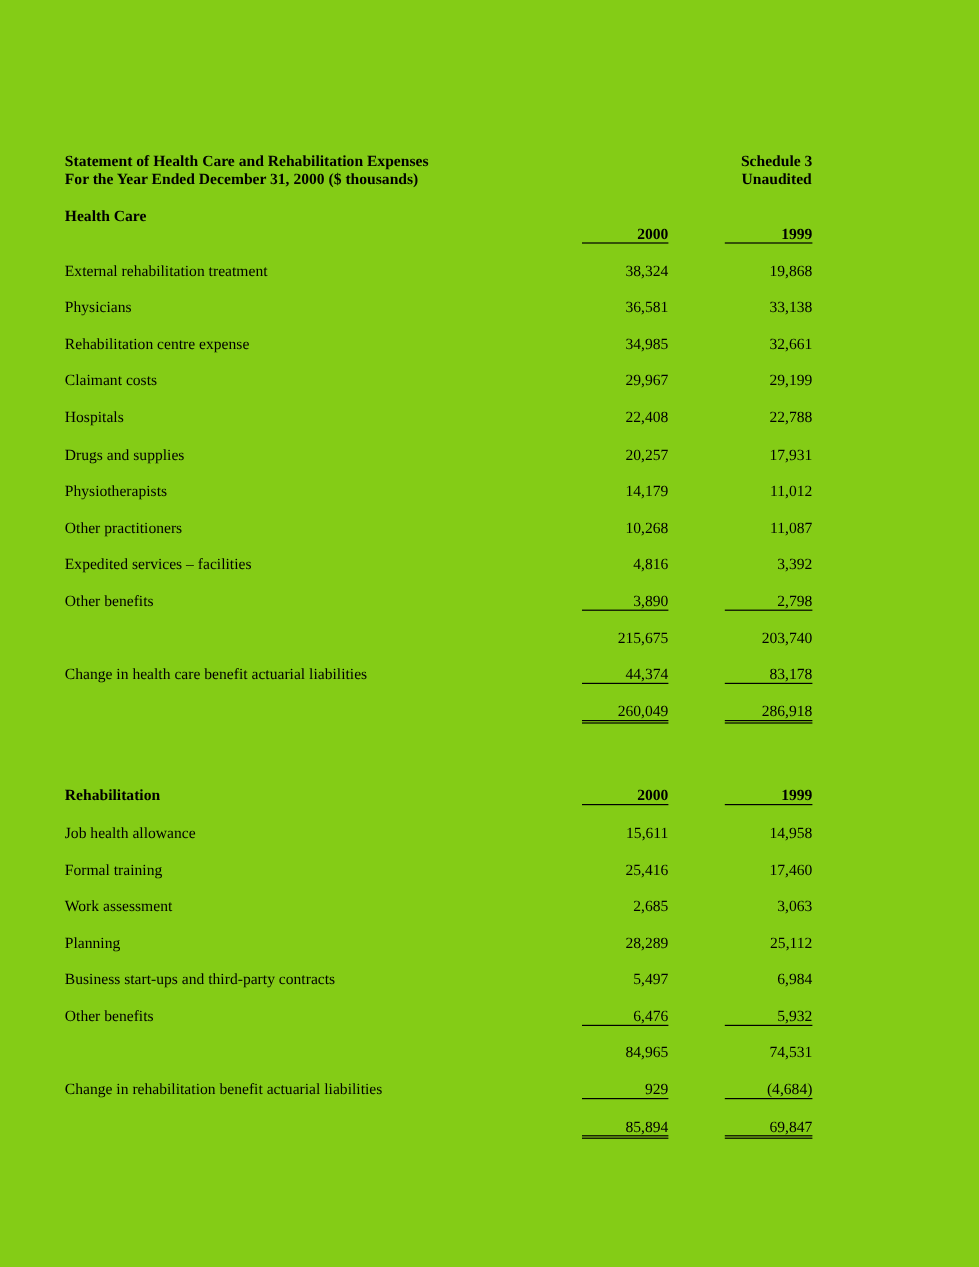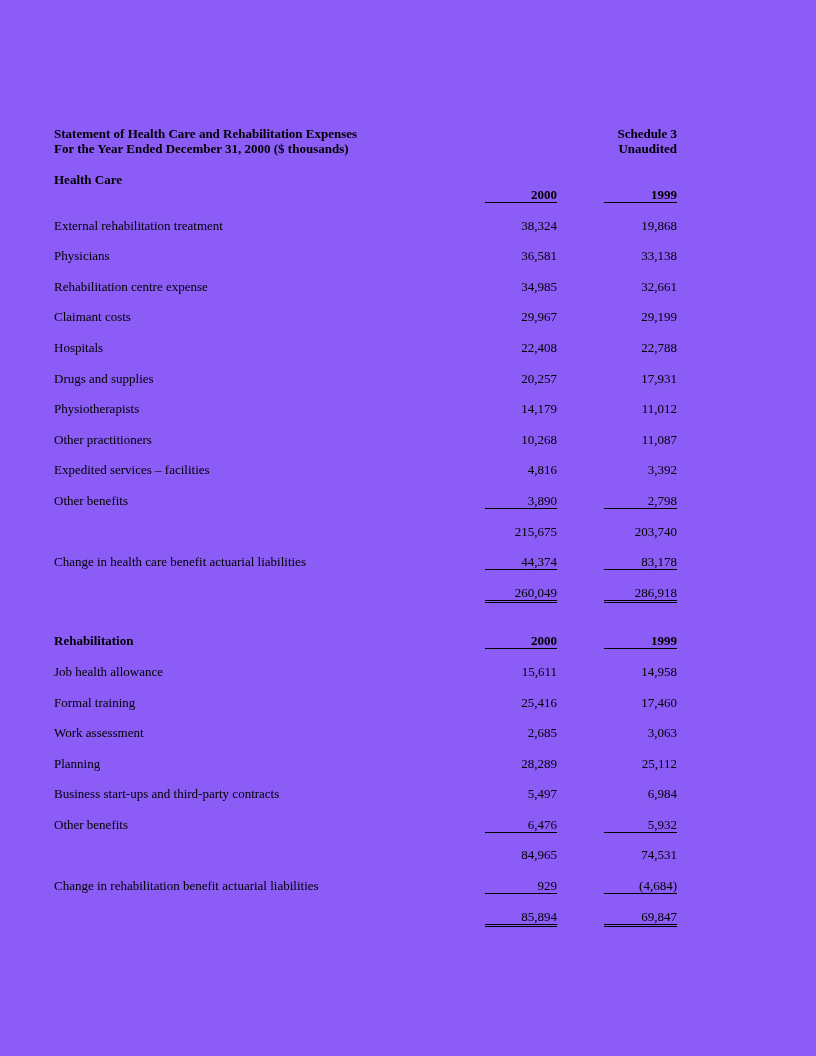--- a/index.html
+++ b/index.html
@@ -4,38 +4,38 @@
 <style>
   html, body {
     margin: 0;
     padding: 0;
     background: #ffffff;
   }
   .page {
     position: relative;
     width: 816px;
     height: 1056px;
-    background: #8b5cf6;
+    background: #84cc16;
     color: #000000;
     font-family: "Liberation Serif", "DejaVu Serif", serif;
     font-size: 13px;
     overflow: hidden;
     box-sizing: border-box;
     padding: 126px 139px 0 54px;
   }
   .doc-header {
     display: flex;
     justify-content: space-between;
     align-items: flex-start;
     font-weight: bold;
     line-height: 15px;
     margin-bottom: 16px;
   }
   .doc-header .header-right {
-    text-align: right;
+    text-align: center;
   }
   .section-title-line {
     font-weight: bold;
     line-height: 15px;
     height: 15px;
   }
   .row {
     display: flex;
     align-items: flex-start;
     height: 30.6px;
@@ -61,21 +61,21 @@
   .section-title {
     font-weight: bold;
   }
   .u1 {
     border-bottom: 1px solid #000000;
   }
   .u2 {
     border-bottom: 3px double #000000;
   }
   section.stmt-section + section.stmt-section {
-    margin-top: 18px;
+    margin-top: 40px;
   }
 </style>
 </head>
 <body>
 
 <div class="page">
 
   <div class="doc-header">
     <div class="header-left">
       <div>Statement of Health Care and Rehabilitation Expenses</div>

